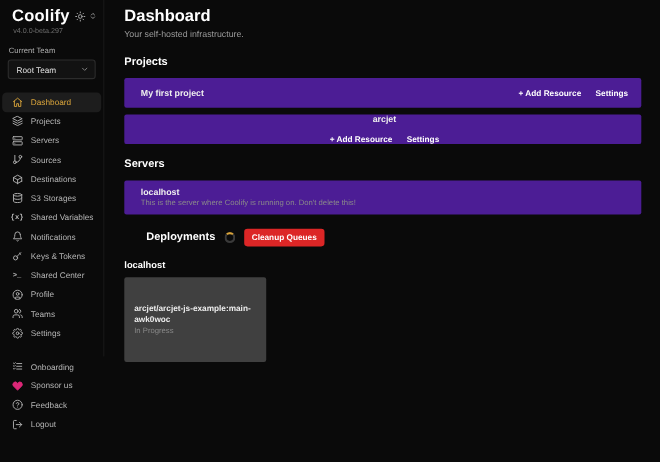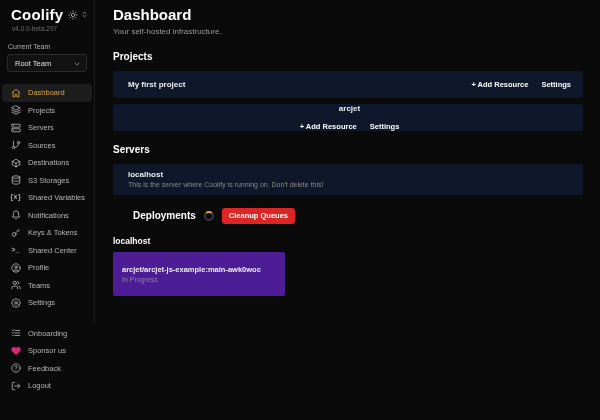--- a/index.html
+++ b/index.html
@@ -29,36 +29,36 @@
   .nav-label { font-size:7.5px; white-space:nowrap; }
   .sponsor-item .nav-icon { color:var(--sponsor); }
 
   
   .main { flex:1; padding:6px 17px 0 18px; background:#0a0a0a; }
   h1 { font-size:15px; font-weight:bold; color:#ffffff; line-height:1.2; }
   .subtitle { font-size:8px; color:#9a9a9a; margin-top:3px; line-height:1.2; }
   h2 { font-size:10px; font-weight:bold; color:#ffffff; line-height:1.2; }
   .projects-heading { margin-top:14px; }
   .servers-heading { margin-top:13px; }
-  .row { background:#0f172a; border-radius:2px; margin-top:8px; display:flex; align-items:center; justify-content:space-between; padding:0 12px 0 15px; cursor:pointer; }
+  .row { background:#4c1d95; border-radius:2px; margin-top:8px; display:flex; align-items:center; justify-content:space-between; padding:0 12px 0 15px; cursor:pointer; }
   .project-row { height:27px; }
   .project-row + .project-row { margin-top:6px;flex-direction:column; }
   .row-name { font-size:8px; font-weight:bold; color:#eeeeee; }
   .row-links { display:flex; gap:13px; }
   .row-link { font-size:7.5px; font-weight:bold; color:#ffffff; text-decoration:none; cursor:pointer; }
   .server-row { height:31px; flex-direction:column; align-items:flex-start; justify-content:center; gap:2px; }
   .row-desc { font-size:7px; color:#8a8a8a; }
 
   .deploy-head { margin-top:13px; display:flex; align-items:center; gap:8px;padding-left:20px; }
   .spinner { width:10px; height:10px; border-radius:50%; border:2px solid #3a3a3a; border-top-color:var(--accent); animation:spin 1s linear infinite; }
   @keyframes spin { to { transform:rotate(360deg); } }
   .danger-btn { background:var(--danger); color:#ffffff; border:none; border-radius:3px; font-family:inherit; font-size:7.5px; font-weight:bold; padding:3.5px 7px; cursor:pointer; }
 
   .deploy-server { margin-top:12px; font-size:8.5px; font-weight:bold; color:#ffffff; }
-  .deploy-card { margin-top:6px; width:172px; background:#4c1d95; border-radius:2px; padding:13px 9px; cursor:pointer; }
+  .deploy-card { margin-top:6px; width:129px; background:#404040; border-radius:2px; padding:24px 9px; cursor:pointer; }
   .deploy-name { font-size:7.5px; font-weight:bold; color:#eeeeee; line-height:1.45; word-wrap:break-word; }
   .deploy-status { font-size:7px; color:#8a8a8a; margin-top:1px; }
 </style>
 </head>
 <body>
 
 <div class="app">
 
   <aside class="sidebar">
     <div class="logo-row">

